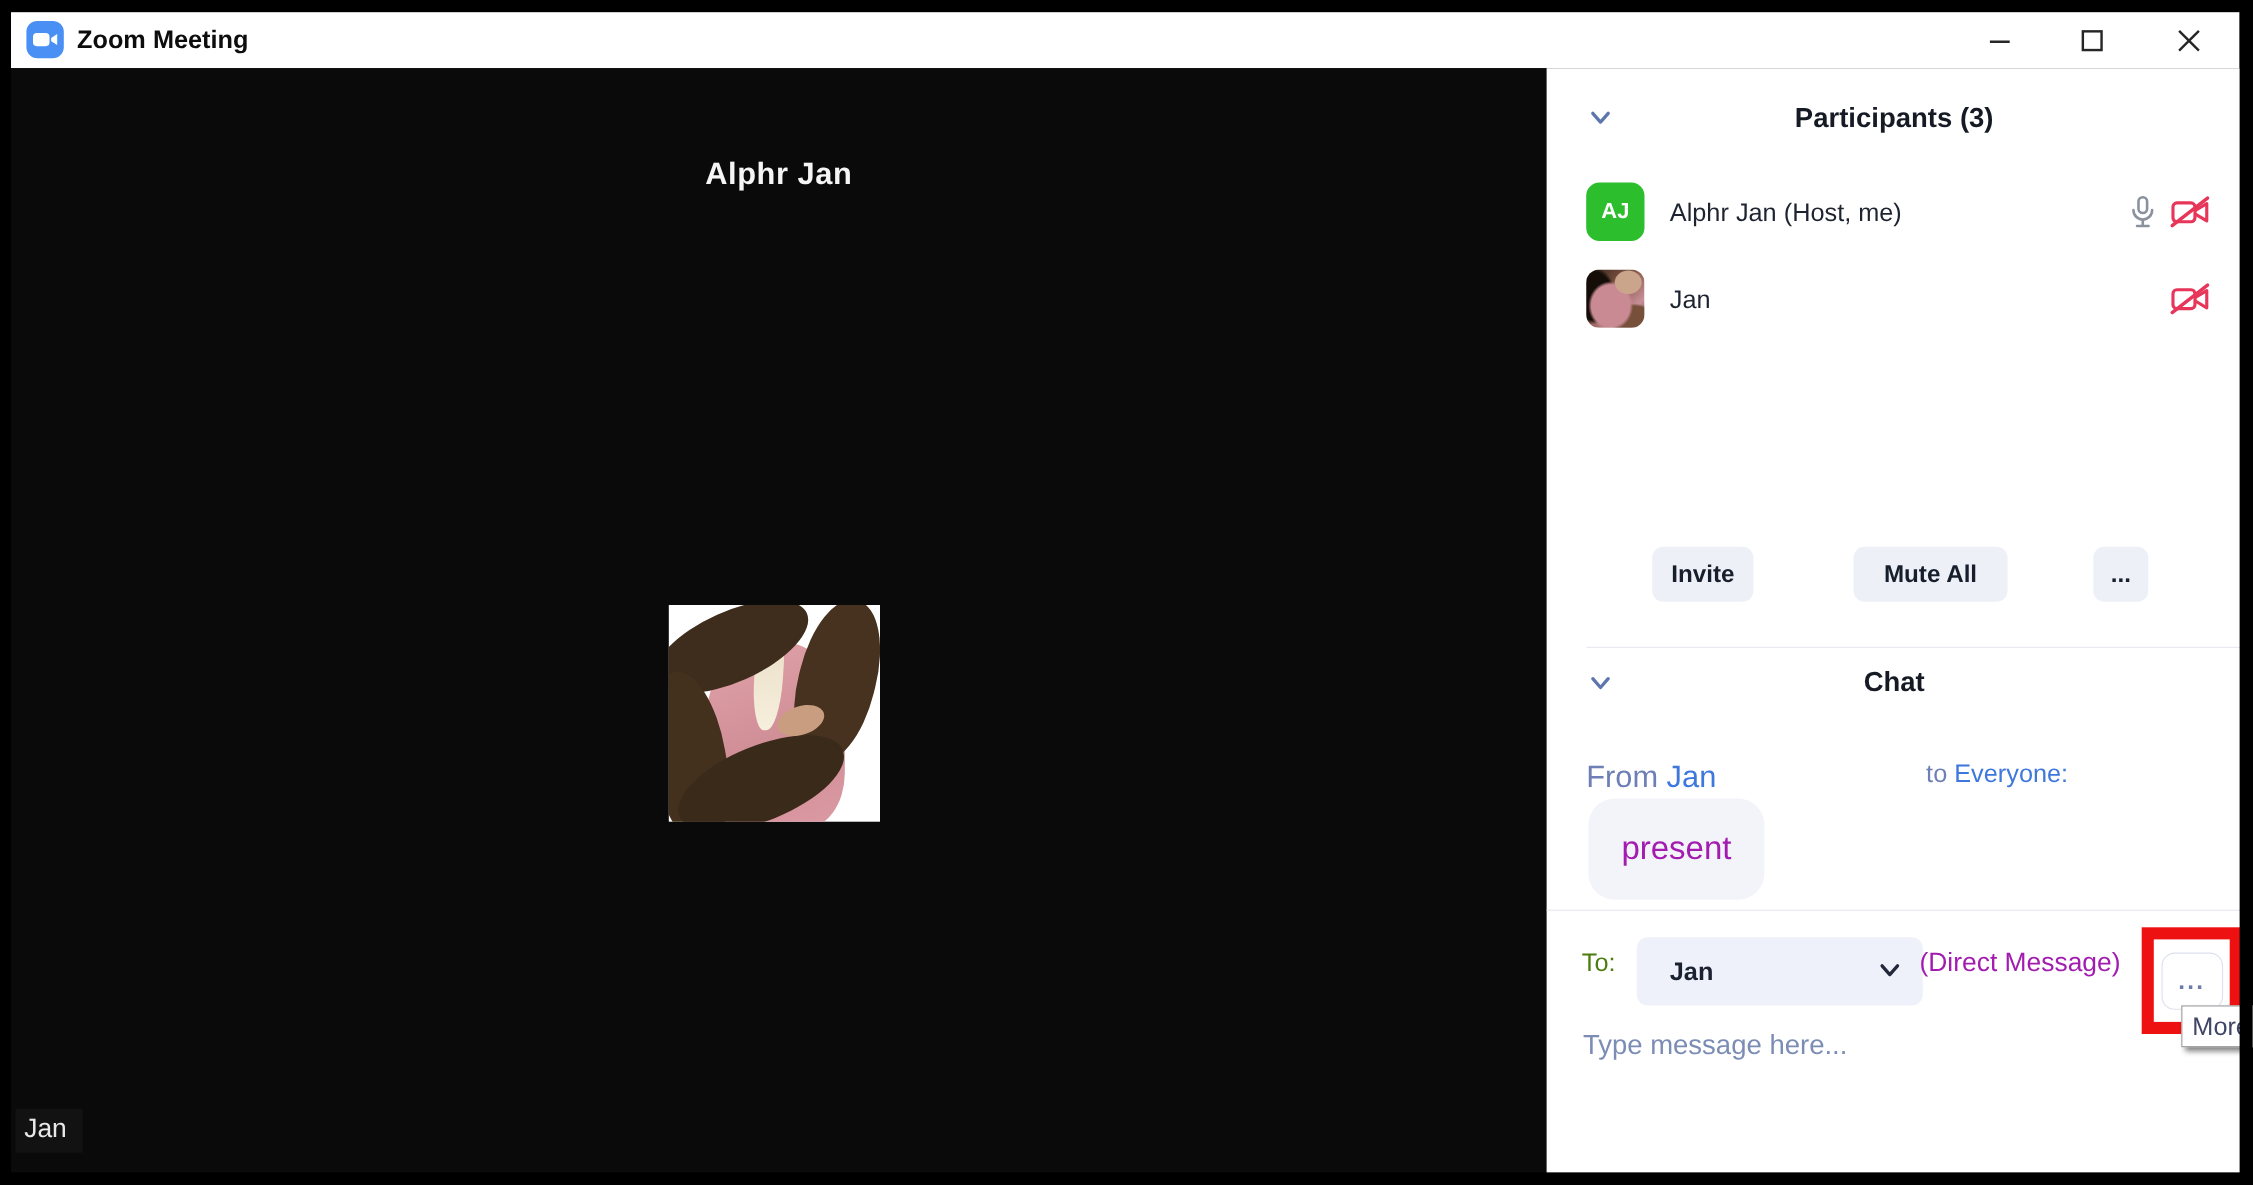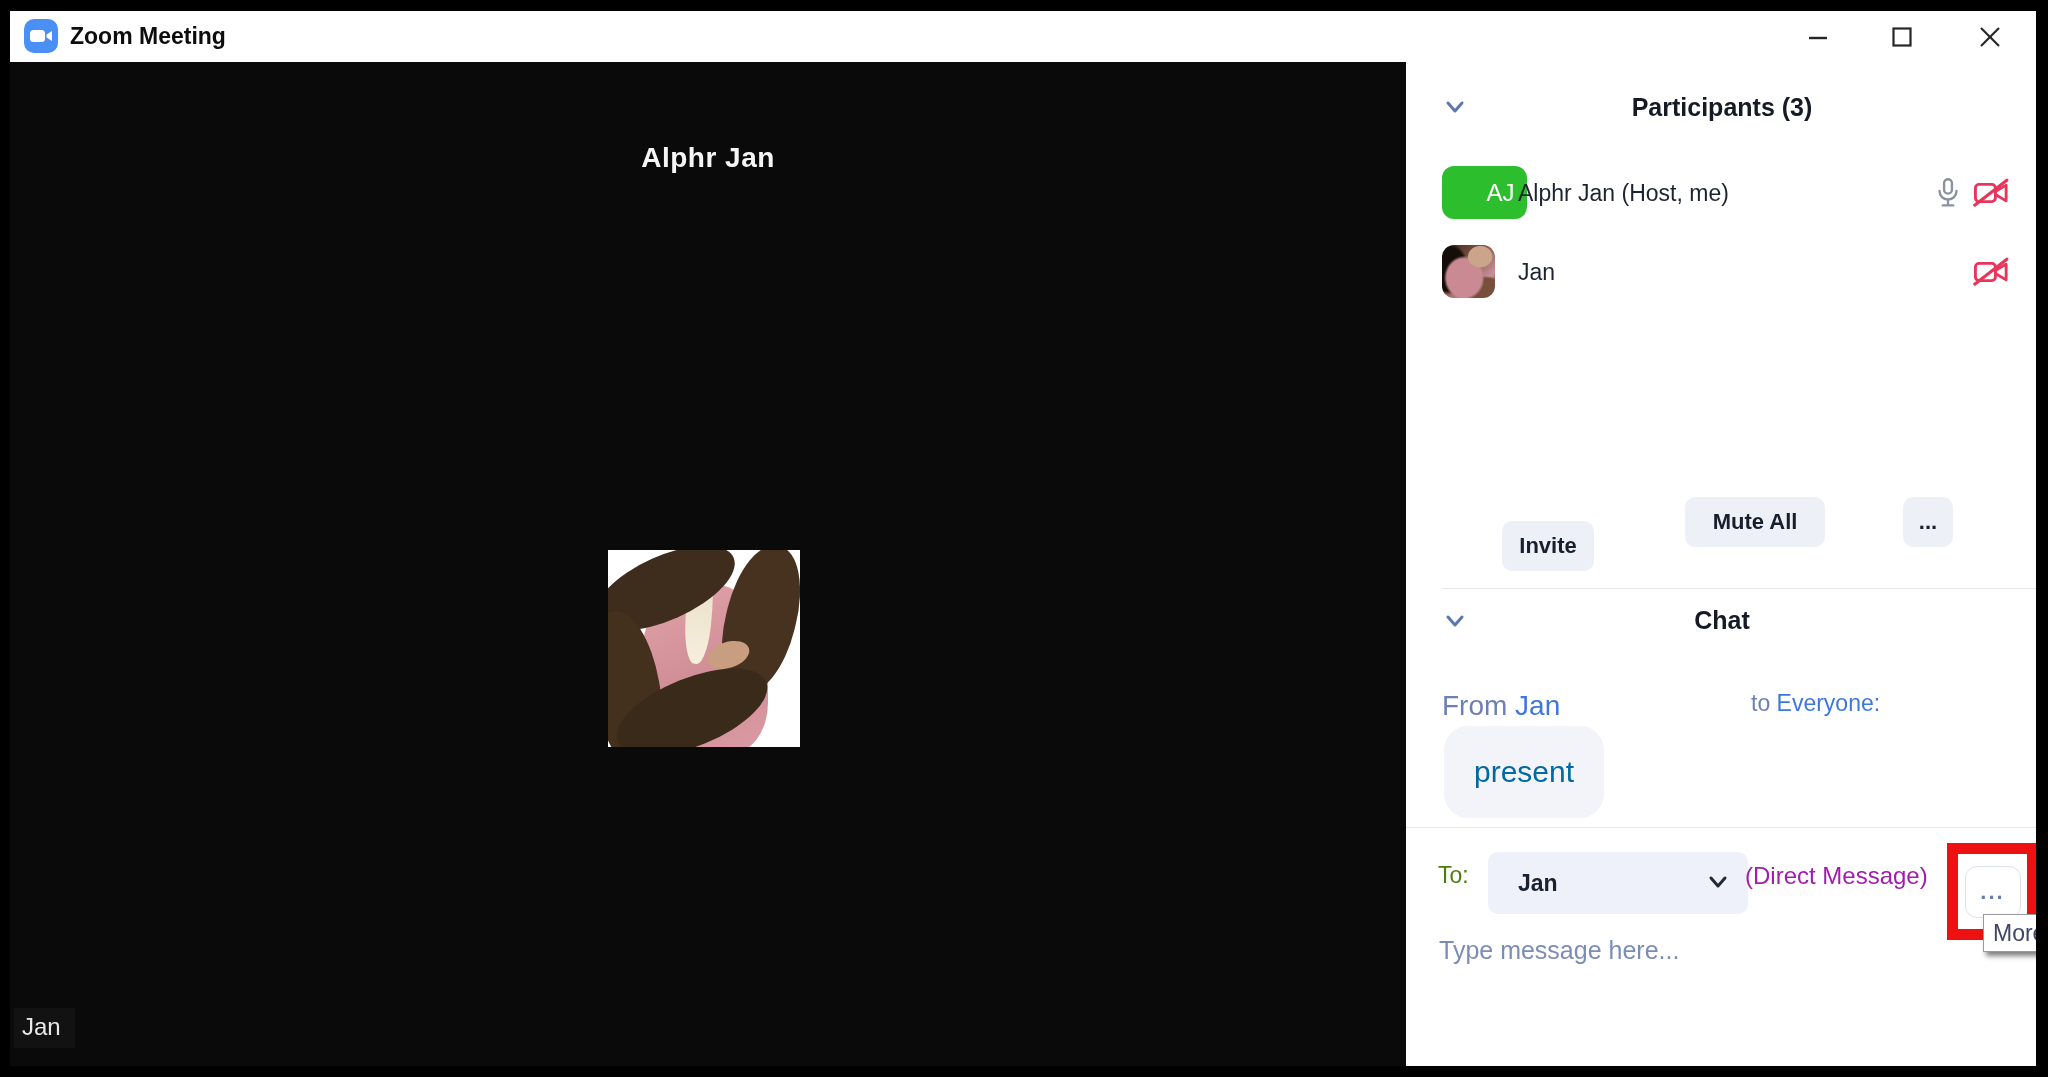--- a/index.html
+++ b/index.html
@@ -39,23 +39,23 @@
   .sec-title{width:632px;text-align:center;font-size:25px;font-weight:700;color:#151a24;}
   .chev{width:26px;height:22px;}
   .p-row-name{font-size:23px;color:#1d2430;}
   .pill-btn{
     background:#eef0f8;border:none;border-radius:10px;color:#171e2c;
     font-size:22px;font-weight:600;font-family:inherit;height:50px;display:flex;align-items:center;justify-content:center;cursor:pointer;
   }
   .divider{height:1px;background:#e7e8ef;}
   .link-dim{color:#6d7fb5;}
   .link-bright{color:#3e78dd;}
-  .bubble{background:#f3f4fa;border-radius:24px;color:#0369a1;font-size:30px;display:flex;align-items:center;padding:0 30px;}
+  .bubble{background:#f3f4fa;border-radius:24px;color:#a21caf;font-size:30px;display:flex;align-items:center;padding:0 30px;}
   .avatar{width:53px;height:53px;border-radius:12px;}
-  .avatar-initials{background:#2dbe2d;color:#fff;font-size:24px;font-weight:400;display:flex;align-items:center;justify-content:center;padding-left:32px;}
+  .avatar-initials{background:#2dbe2d;color:#fff;font-size:20px;font-weight:700;display:flex;align-items:center;justify-content:center;}
   .avatar-photo{
     background:
       radial-gradient(ellipse 40% 35% at 72% 22%,#caa58b 0 55%,transparent 60%),
       radial-gradient(ellipse 55% 60% at 42% 62%,#c98a94 0 60%,transparent 70%),
       radial-gradient(ellipse 60% 75% at 12% 45%,#140d08 0 55%,transparent 65%),
       radial-gradient(ellipse 70% 45% at 80% 85%,#77503c 0 50%,transparent 60%),
       linear-gradient(135deg,#2f2216,#8a5a4a 45%,#c9909a 75%,#4a3526);
   }
   .dropdown{
     background:#eef1f9;border-radius:10px;height:62px;display:flex;align-items:center;
@@ -163,21 +163,21 @@
       <div class="abs p-row-name" style="left:112px;top:14px;">Jan</div>
       <div class="abs" style="left:566px;top:12px;">
         <svg width="44" height="30" viewBox="0 0 30 21">
           <rect x="2" y="4.5" width="14" height="12" rx="2.5" fill="none" stroke="#e8365a" stroke-width="2"></rect>
           <path d="M16 9.5 L23.5 5 V16 L16 11.5" fill="none" stroke="#e8365a" stroke-width="2" stroke-linejoin="round"></path>
           <line x1="1.5" y1="19" x2="24" y2="1.5" stroke="#e8365a" stroke-width="2.2" stroke-linecap="round"></line>
         </svg>
       </div>
     </div>
 
-    <button class="abs pill-btn" style="left:96px;top:435px;width:92px;margin-top:24px;">Invite</button>
+    <button class="abs pill-btn" style="left:96px;top:435px;width:92px;">Invite</button>
     <button class="abs pill-btn" style="left:279px;top:435px;width:140px;">Mute All</button>
     <button class="abs pill-btn" style="left:497px;top:435px;width:50px;">...</button>
 
     <div class="abs divider" style="left:36px;top:526px;width:596px;"></div>
 
     <div class="abs chev" style="left:36px;top:548px;">
       <svg width="26" height="22" viewBox="0 0 26 22">
           <polyline points="6,7 13,15 20,7" fill="none" stroke="#5d77ad" stroke-width="3" stroke-linecap="round" stroke-linejoin="round"></polyline>
         </svg>
     </div>

